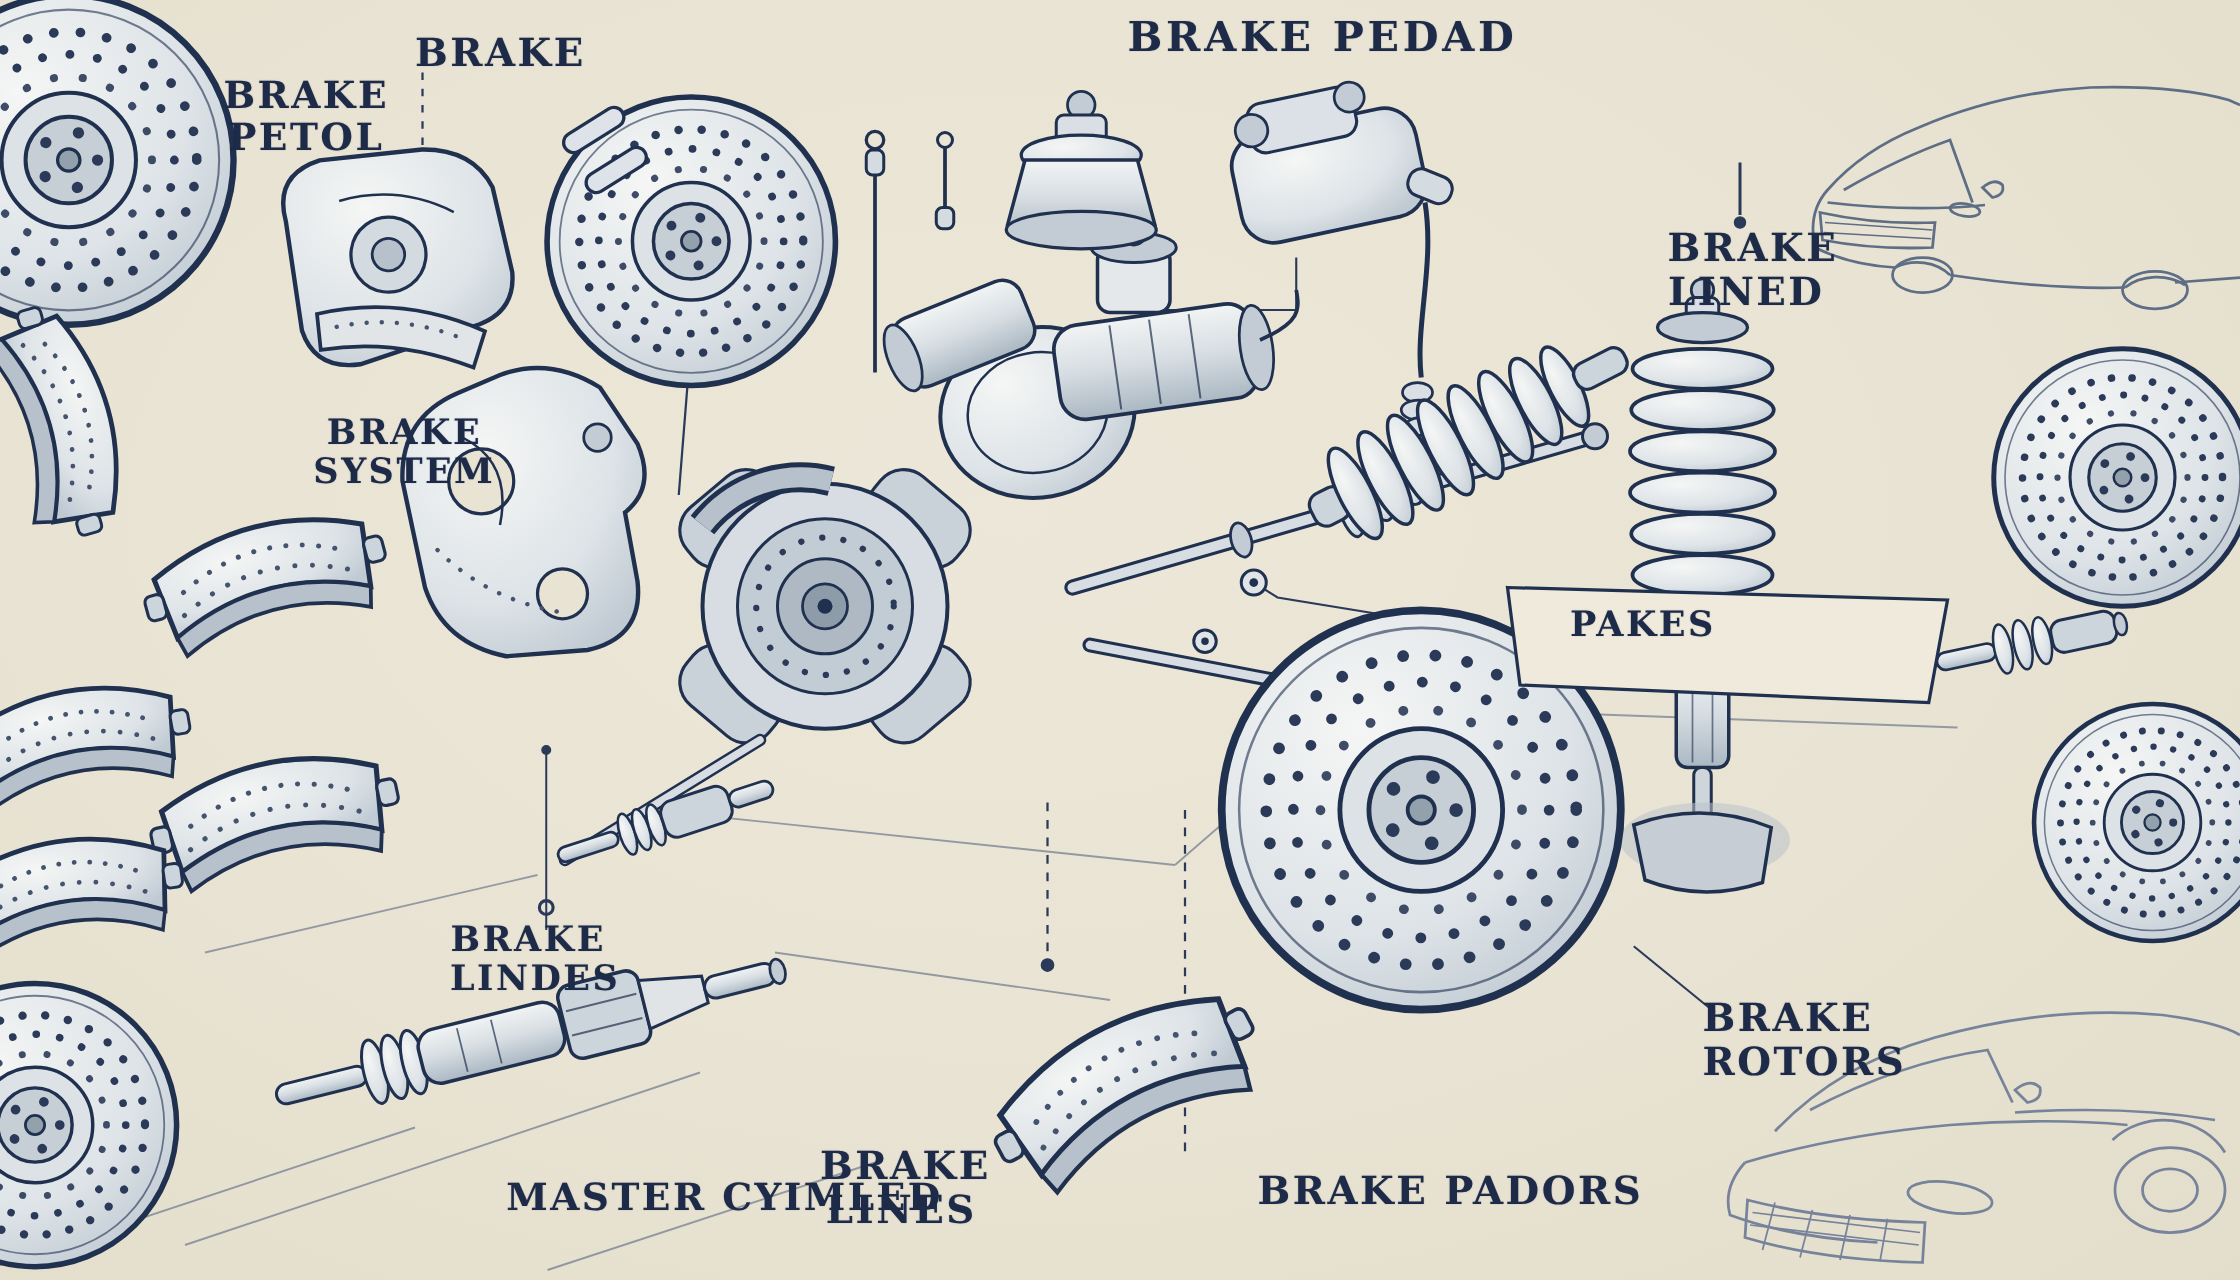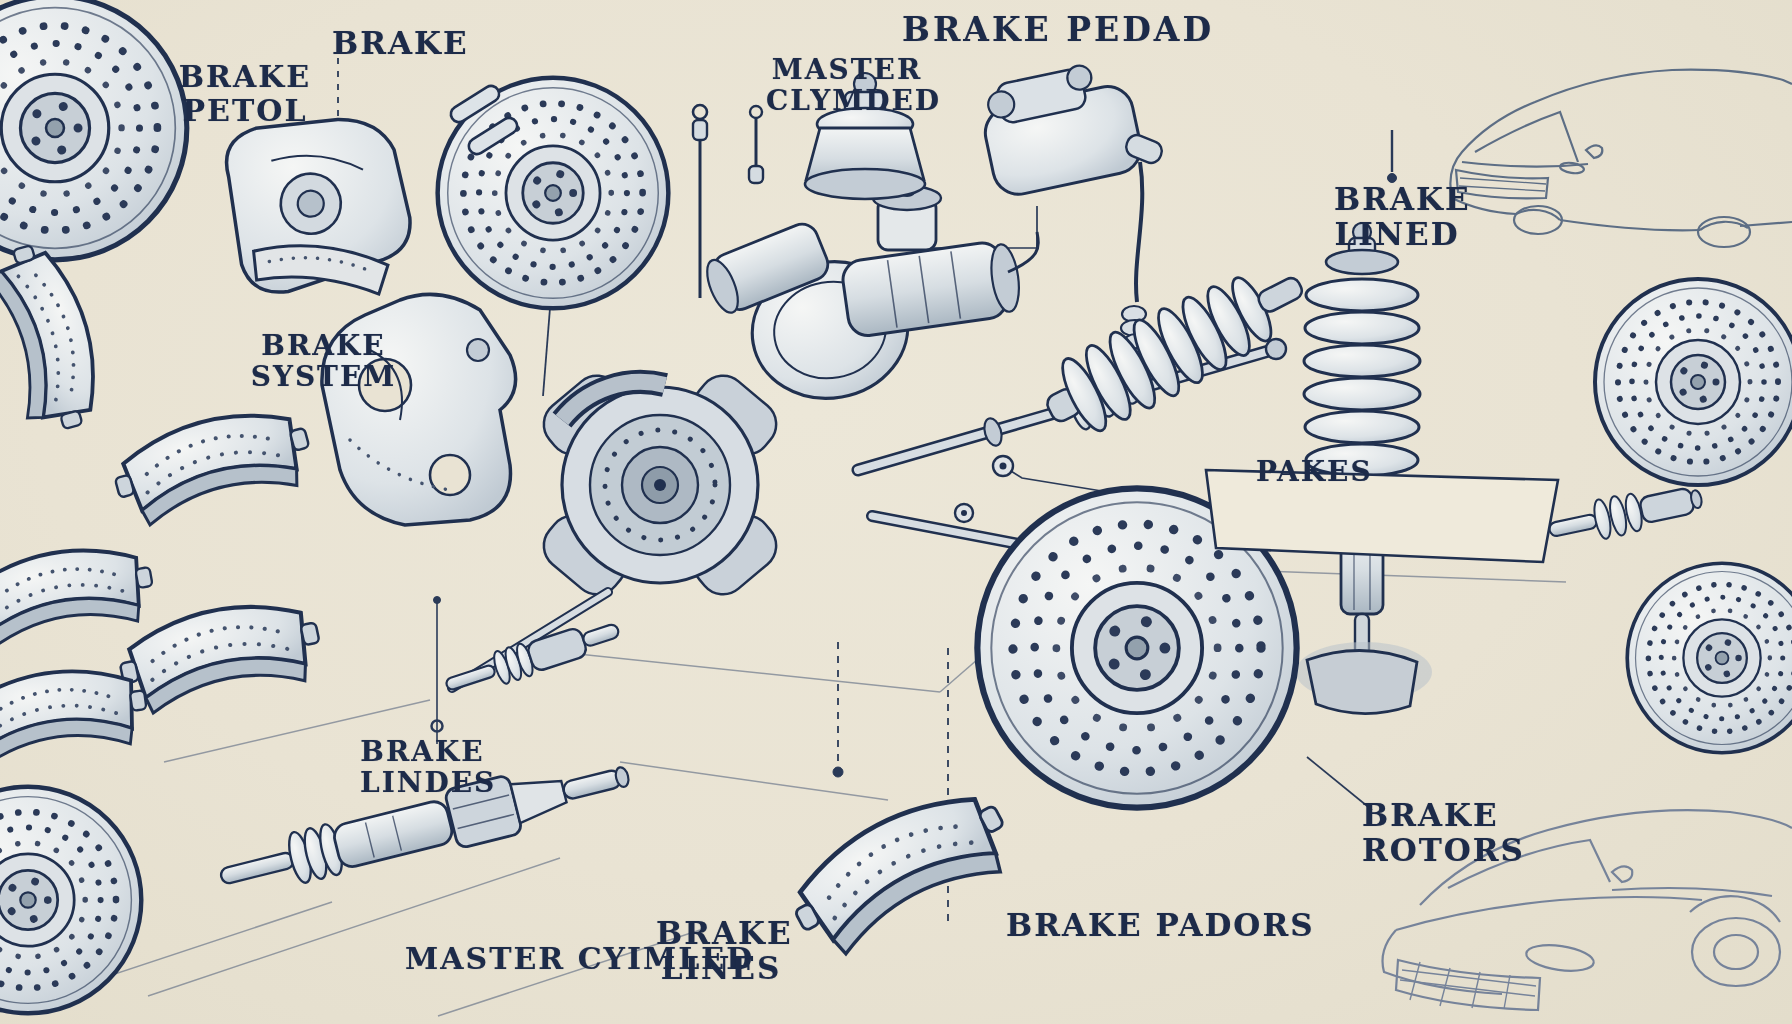--- a/index.html
+++ b/index.html
@@ -372,29 +372,27 @@
     <ellipse cx="1736" cy="952" rx="44" ry="34"></ellipse>
     <ellipse cx="1736" cy="952" rx="22" ry="17"></ellipse>
     <path d="M1612,872 q12,-10 20,-2 q2,10 -10,12 Z"></path>
     <path d="M1612,890 Q1700,884 1772,896"></path>
   </g>
 </svg>
 
   <div class="label" style="left:170px;top:60px;width:150px">BRAKE
 PETOL</div>
   <div class="label md" style="left:332px;top:26px;width:110px">BRAKE</div>
-  <div class="label sm" style="left:766px;top:54px;width:162px">MASTER
-CLYMDED</div>
   <div class="label lg nowrap" style="left:902px;top:12px">BRAKE PEDAD</div>
   <div class="label md" style="left:1334px;top:182px;width:126px">BRAKE
 LINED</div>
   <div class="label sm" style="left:246px;top:330px;width:155px">BRAKE
 SYSTEM</div>
-  <div class="label sm" style="left:1256px;top:456px;width:100px">PAKES</div>
+  <div class="label sm" style="left:1256px;top:484px;width:100px">PAKES</div>
   <div class="label sm" style="left:360px;top:736px;width:125px">BRAKE
 LINDES</div>
   <div class="label nowrap" style="left:405px;top:942px">MASTER CYIMLED</div>
   <div class="label md" style="left:656px;top:916px;width:130px">BRAKE
 LINES</div>
-  <div class="label md nowrap" style="left:1006px;top:908px">BRAKE PADORS</div>
+  <div class="label md nowrap" style="left:1006px;top:936px">BRAKE PADORS</div>
   <div class="label md" style="left:1362px;top:798px;width:130px">BRAKE
 ROTORS</div>
 </div>
 
 </body></html>

